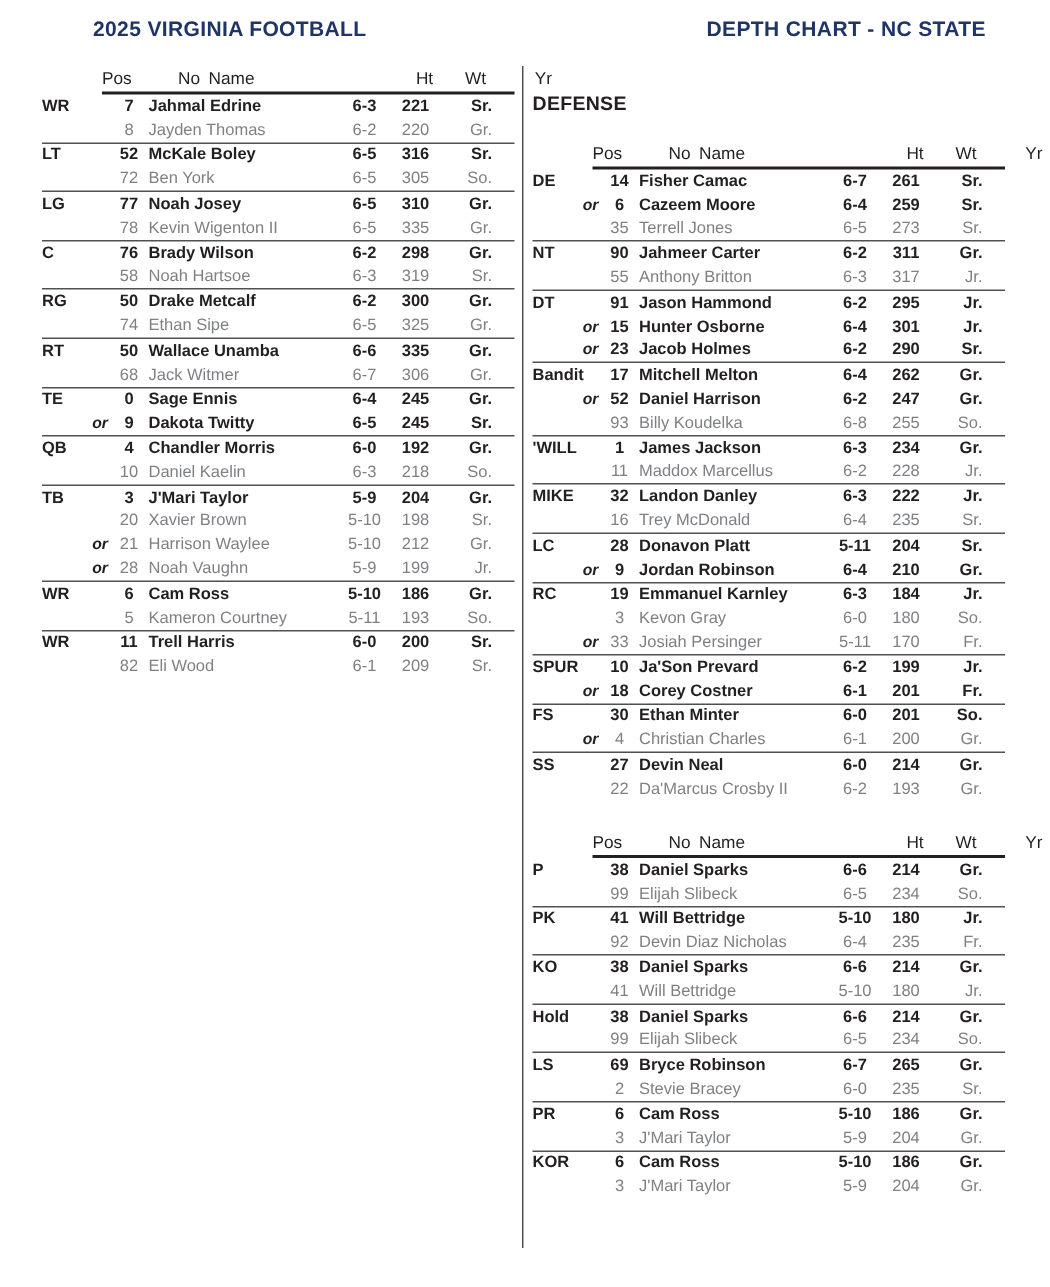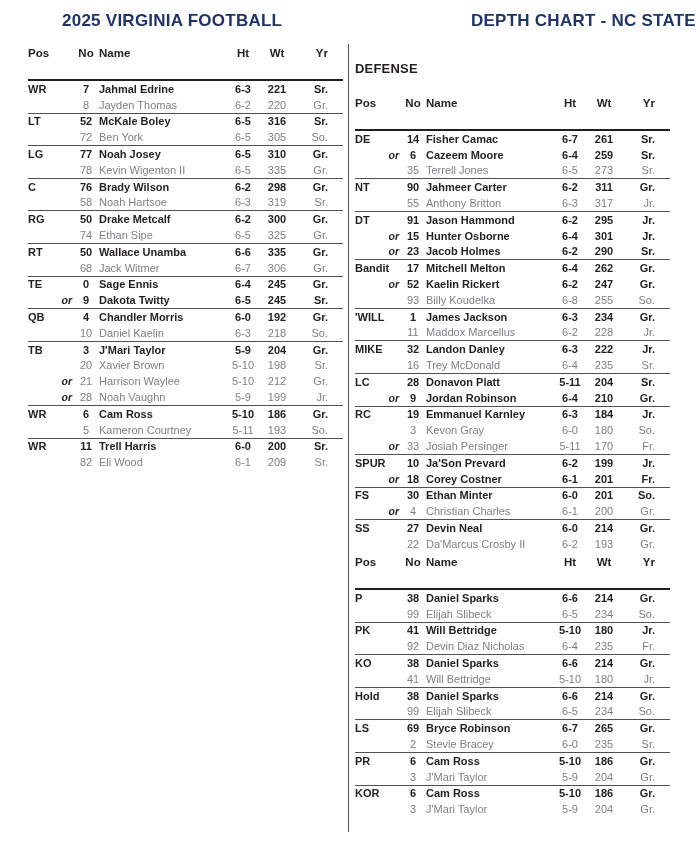--- a/index.html
+++ b/index.html
@@ -8,21 +8,21 @@
     --muted:#7e8084;
     --rule:#4f5052;
   }
   html,body{margin:0;padding:0;}
   body{
     width:700px;height:858px;position:relative;background:#ffffff;
     font-family:"Liberation Sans",sans-serif;color:var(--ink);
     overflow:hidden;
   }
   .page-title{
-    position:absolute;top:11px;font-size:17px;font-weight:bold;
+    position:absolute;top:11px;font-size:14px;font-weight:bold;
     color:var(--navy);letter-spacing:.25px;white-space:nowrap;
   }
   #title-left{left:62px;}
   #title-right{left:471px;}
   .v-divider{
     position:absolute;left:348px;top:44px;width:1px;height:788px;
     background:var(--rule);
   }
   .section{position:absolute;width:315px;}
   #offense-section{left:28px;top:45px;}
@@ -32,22 +32,22 @@
     font-size:13px;line-height:16px;font-weight:bold;letter-spacing:.2px;
     color:var(--ink);margin:0 0 18px 0;
   }
   #special-teams-section .section-title{margin-bottom:1px;}
   .thead,.row{
     display:grid;
     grid-template-columns:30px 16px 24px 125px 40px 28px 52px;
     align-items:center;white-space:nowrap;
   }
   .thead{
-    height:15px;font-size:11.5px;font-weight:bold;
-    border-bottom:2px solid var(--ink);padding-bottom:19px;
+    height:15px;font-size:11.5px;font-weight:normal;
+    border-bottom:2px solid var(--ink);padding-bottom:1px;margin-left:40px;
   }
   .row{height:15.8px;font-size:11px;}
   .c.no,.thead .no{text-align:center;}
   .c.ht,.thead .ht{text-align:center;}
   .c.wt,.thead .wt{text-align:center;}
   .c.yr,.thead .yr{text-align:right;padding-right:15px;}
   .c.name,.thead .name{padding-left:1px;overflow:visible;}
   .c.pos{font-weight:bold;color:var(--ink);}
   .c.or{
     font-style:italic;font-weight:bold;font-size:10.5px;
@@ -414,21 +414,21 @@
           <div class="c no">17</div>
           <div class="c name">Mitchell Melton</div>
           <div class="c ht">6-4</div>
           <div class="c wt">262</div>
           <div class="c yr">Gr.</div>
         </div>
         <div class="row starter">
           <div class="c pos"></div>
           <div class="c or">or</div>
           <div class="c no">52</div>
-          <div class="c name">Kaelin Rickert</div>
+          <div class="c name">Daniel Harrison</div>
           <div class="c ht">6-2</div>
           <div class="c wt">247</div>
           <div class="c yr">Gr.</div>
         </div>
         <div class="row backup">
           <div class="c pos"></div>
           <div class="c or"></div>
           <div class="c no">93</div>
           <div class="c name">Billy Koudelka</div>
           <div class="c ht">6-8</div>

